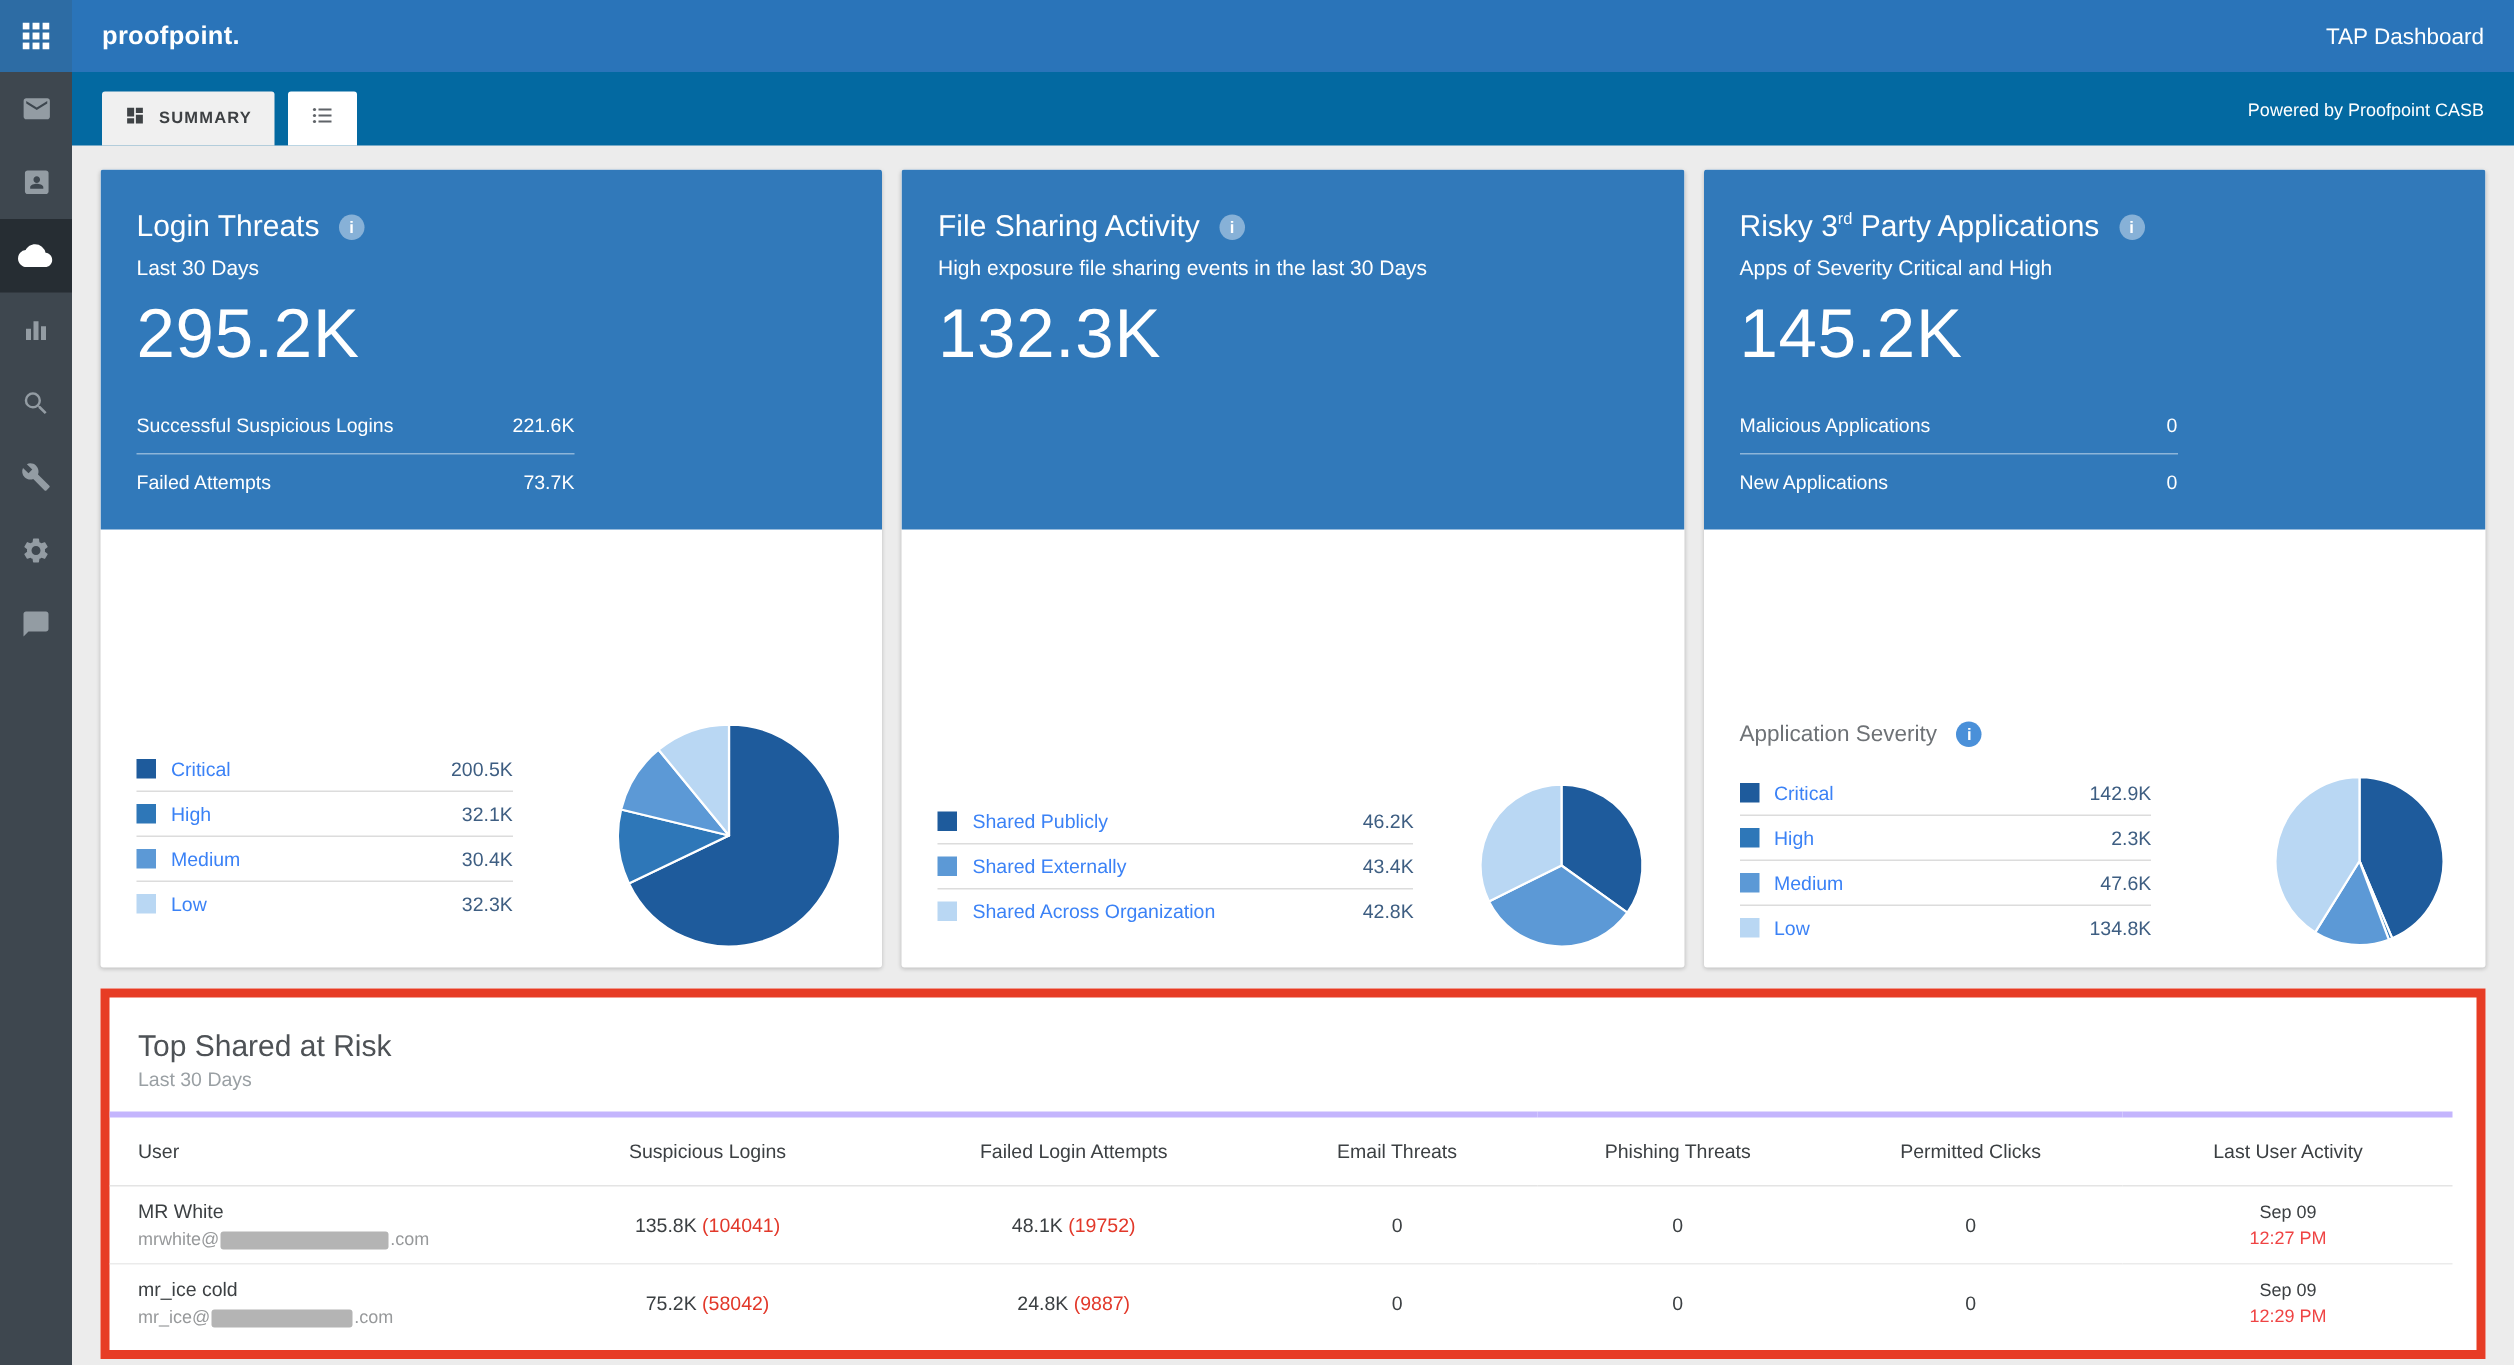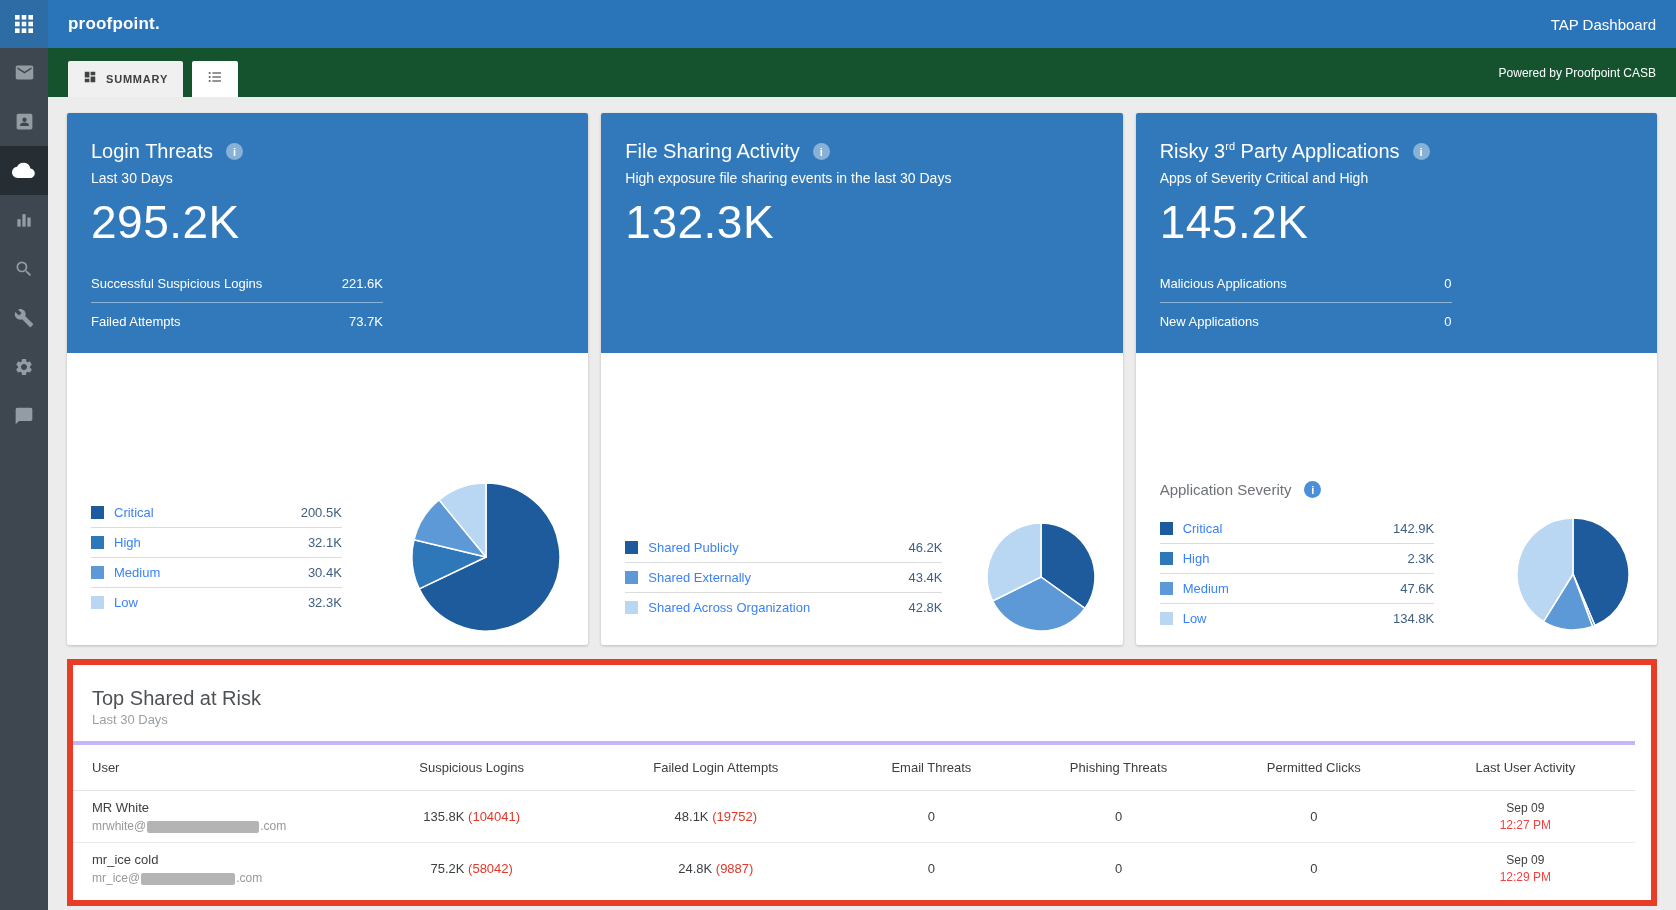--- a/index.html
+++ b/index.html
@@ -12,21 +12,21 @@
   .side-item { width:48px; height:49px; display:flex; align-items:center; justify-content:center; cursor:pointer; }
   .side-item.apps { background:#2d6ca4; height:48px; }
   .side-item.active { background:#262d33; }
   .side-item svg { display:block; }
 
   
   .main { flex:1; display:flex; flex-direction:column; min-width:0; }
   .bar1 { height:48px; background:#2a74b9; display:flex; align-items:center; padding:0 20px; flex-shrink:0;justify-content:space-between; }
   .logo { color:#fff; font-size:17px; font-weight:700; letter-spacing:.2px; }
   .app-title { color:#fff; font-size:15px; margin-left:36px; }
-  .bar2 { height:49px; background:#14532d; display:flex; align-items:flex-end; padding:0 20px; flex-shrink:0; }
+  .bar2 { height:49px; background:#0369a1; display:flex; align-items:flex-end; padding:0 20px; flex-shrink:0; }
   .tabs { display:flex; gap:9px; height:36px; }
   .tab { background:#fff; border-radius:2px 2px 0 0; display:flex; align-items:center; padding:0 15px; cursor:pointer; }
   .tab.active { background:#f0f0f0; }
   .tab-label { font-size:11px; font-weight:700; color:#3d4043; letter-spacing:.8px; margin-left:9px; }
   .powered { margin-left:auto; align-self:center; color:#fff; font-size:12px; }
 
   .content { flex:1; padding:16px 19px 0; overflow:hidden; }
 
   
   .cards-row { display:flex; gap:13px; }

